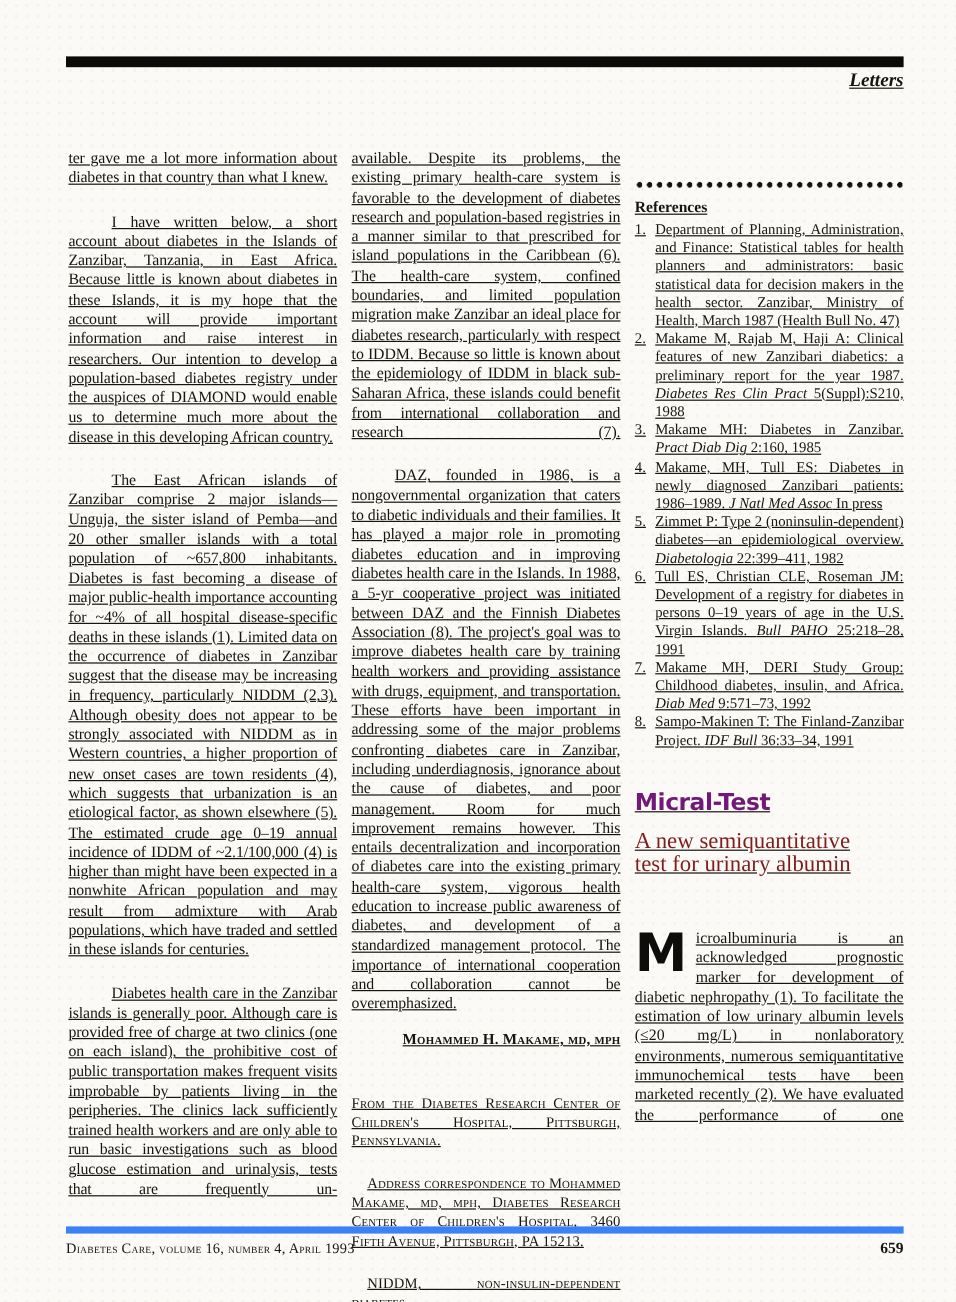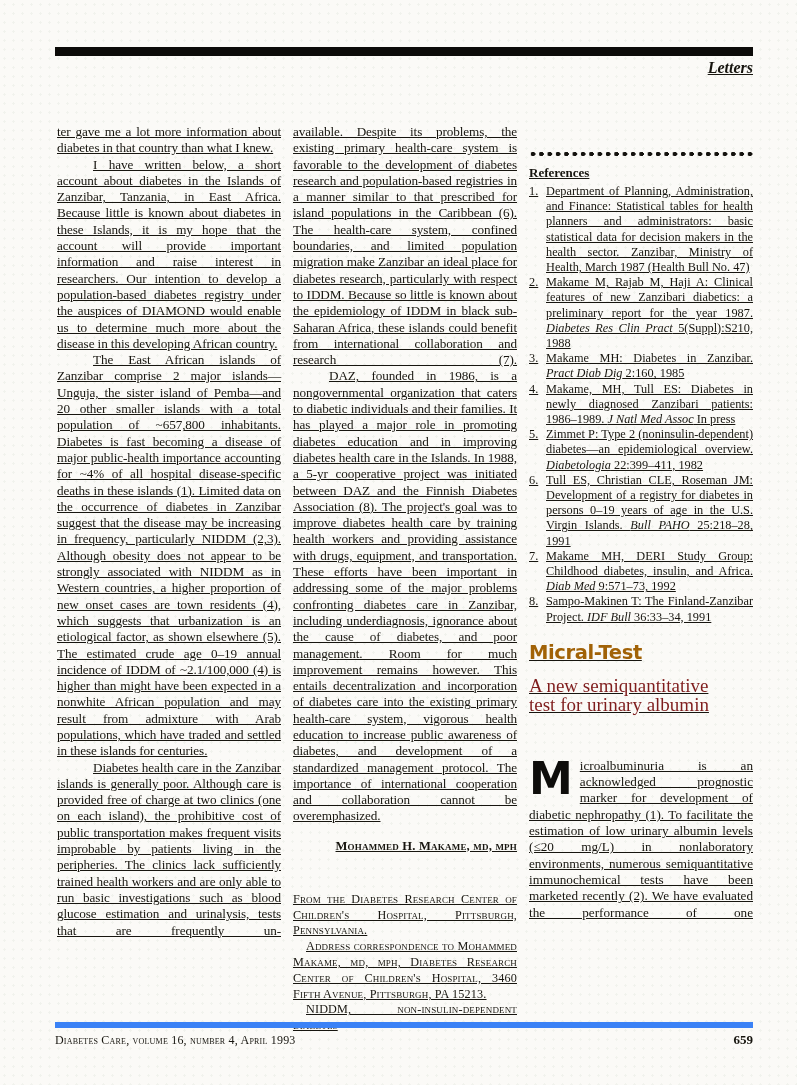--- a/index.html
+++ b/index.html
@@ -16,21 +16,21 @@
     position:absolute;top:59px;right:44px;
     font-family:"Liberation Serif", serif;font-style:italic;font-weight:600;
     font-size:16px;color:#17150f;text-decoration:underline;
   }
   .columns{position:absolute;top:124px;left:57px;width:696px;display:flex;gap:12px;text-decoration:underline;}
   .col{width:224px;flex:0 0 224px;}
   .body-text p{
     margin:0;font-size:13.2px;line-height:16.3px;text-align:justify;
     letter-spacing:-0.1px;
   }
-  .body-text p.indent{text-indent:36px;}
+  .body-text p.indent{text-indent:36px;margin-top:20px;}
   .body-text p.runover{text-align-last:justify;}
   .signature{
     margin-top:14px;text-align:right;font-variant:small-caps;font-weight:bold;
     font-size:12.6px;letter-spacing:0.2px;
   }
   .affil{margin-top:38px;}
   .affil p{
     margin:0;font-variant:small-caps;font-size:12.2px;line-height:15.8px;
     text-align:justify;letter-spacing:0.15px;
   }
@@ -43,23 +43,23 @@
     margin-top:26px;height:8px;width:100%;
     background-image:radial-gradient(circle at 4px 4px, #14120e 2.1px, transparent 2.5px);
     background-size:8.35px 8px;background-repeat:repeat-x;
   }
   .ref-heading{font-weight:bold;font-size:13px;margin:7px 0 3px 0;}
   .ref{display:flex;font-size:12.3px;line-height:15.2px;margin:0;}
   .ref-num{flex:0 0 17px;}
   .ref-body{flex:1;text-align:justify;}
   .ref-body .jrnl{font-style:italic;}
   .letter2-title{
-    margin-top:16px;
+    margin-top:32px;
     font-family:"DejaVu Sans", sans-serif;font-weight:800;font-size:19.5px;
-    letter-spacing:-0.4px;color:#a16207;
+    letter-spacing:-0.4px;color:#701a75;
   }
   .letter2-subtitle{
     margin-top:12px;font-size:19px;line-height:19px;color:#7f1d1d;
     width:190px;
   }
   .letter2-opening{margin-top:44px;}
   .letter2-opening p{
     margin:0;font-size:13.2px;line-height:16.3px;text-align:justify;text-align-last:justify;
   }
   .dropcap{

